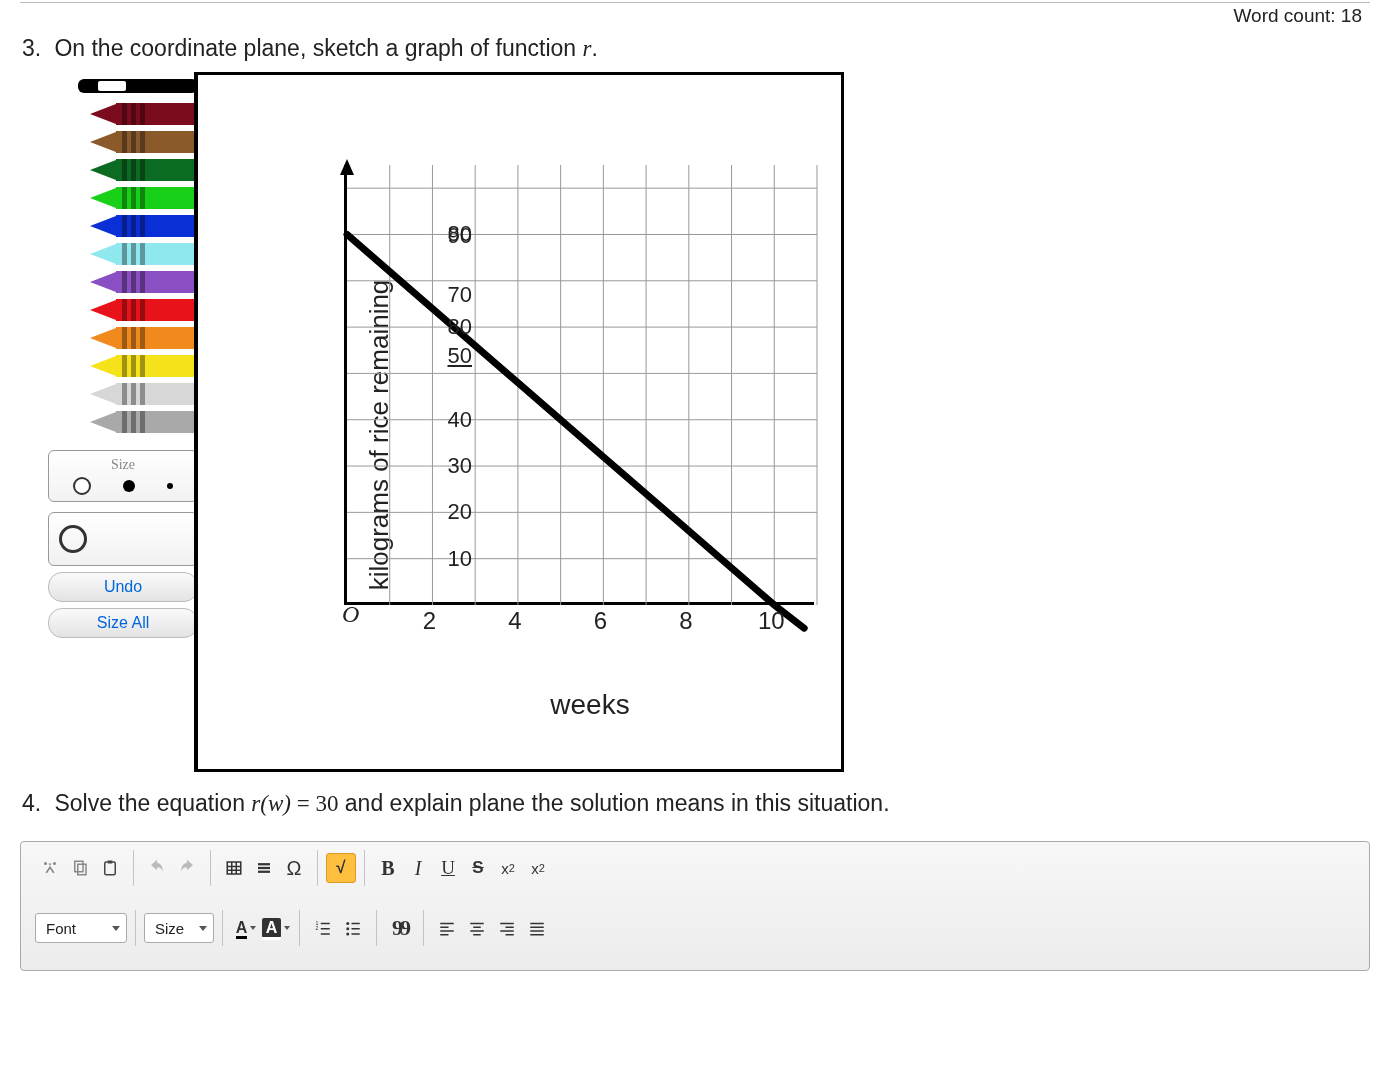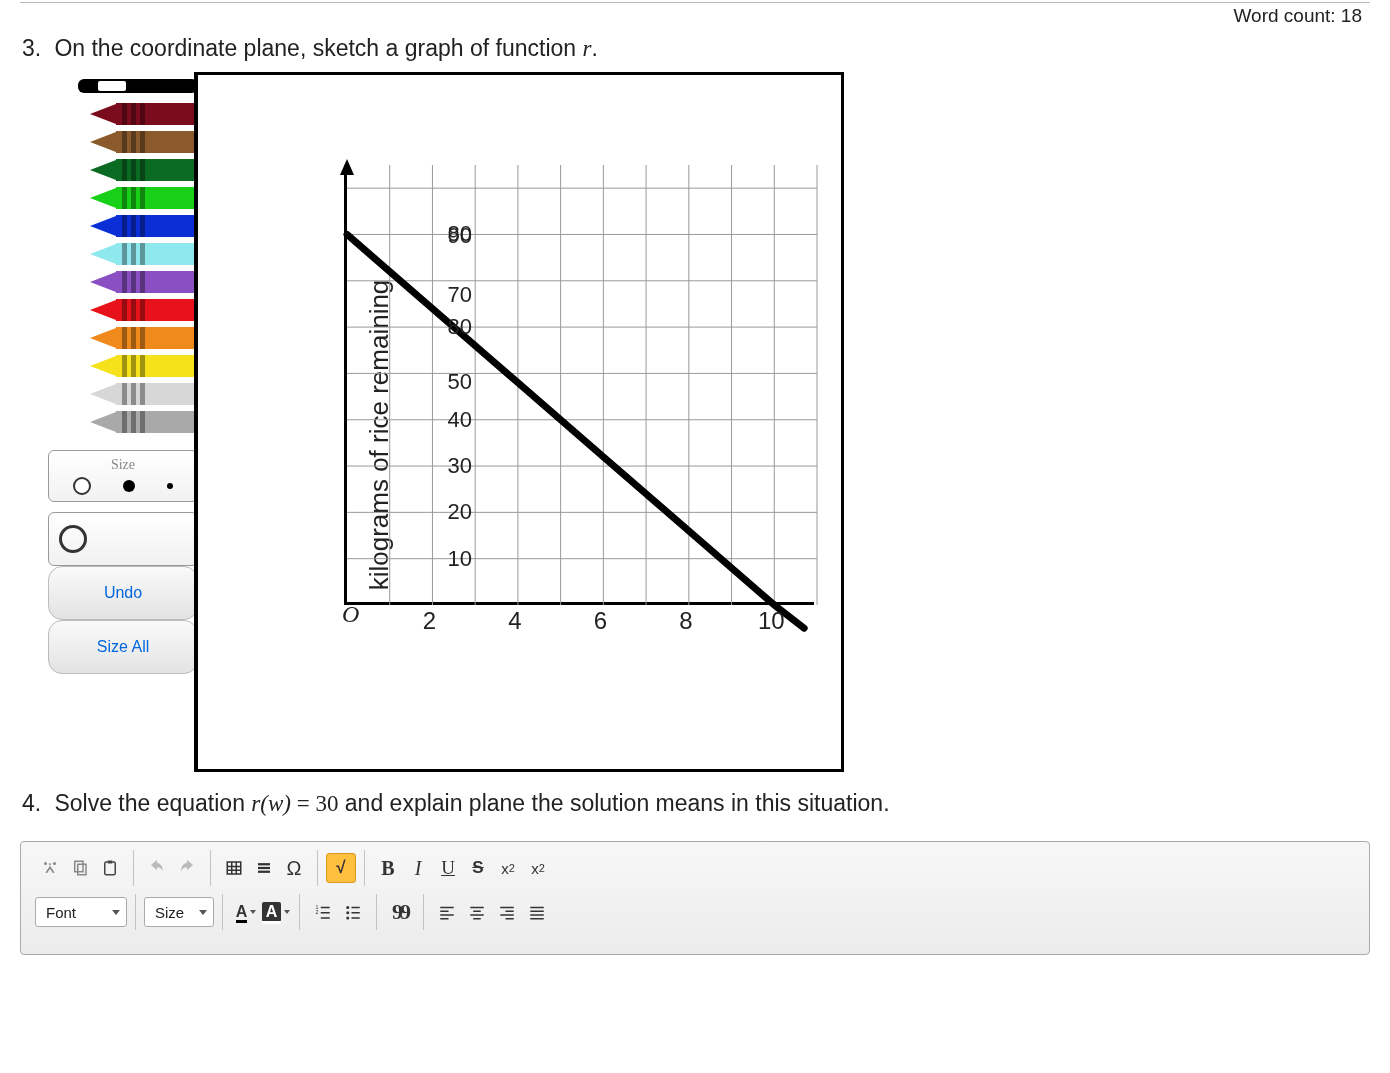--- a/index.html
+++ b/index.html
@@ -78,24 +78,24 @@
     text-align:center;
   }
   .size-dots { display:flex; justify-content:space-around; align-items:center; margin-top:4px;}
   .dot{ border-radius:50%; background:#000;}
   .d1{width:18px;height:18px;background:#fff;border:2px solid #333;}
   .d2{width:12px;height:12px;}
   .d3{width:6px;height:6px;}
   .shape-panel { margin-top:10px; border:1px solid #999; border-radius:6px; background:linear-gradient(#fff,#f1f1f1); padding:12px 10px;}
   .shape-panel .circle{width:28px;height:28px;border:3px solid #333;border-radius:50%;}
   .btn {
-    display:block; width:100%; 
+    display:block; width:100%; margin-top:6px;
     background: linear-gradient(#fafafa,#e3e3e3);
     border:1px solid #bbb; border-radius:14px;
-    padding:17px 0; font-size:16px; color:#0066dd; cursor:pointer;
+    padding:5px 0; font-size:16px; color:#0066dd; cursor:pointer;
     text-align:center;
   }
   
   .canvas {
     border: 3px solid #000;
     border-left-width: 4px;
     width: 650px;
     height: 700px;
     position: relative;
     background:#fff;
@@ -361,34 +361,35 @@
             </g>
           <polyline id="dataline" class="dataline" points="0,69.47368421052636 85.45454545454545,143.57894736842104 170.9090909090909,217.68421052631578 256.3636363636363,291.7894736842105 341.8181818181818,365.89473684210526 427.27272727272725,440 457.18181818181813,463.1578947368421"></polyline>
           <polygon class="arrowhead" points="0,0 -7,16 7,16" transform="translate(0,-6)"></polygon>
         </svg>
       </div>
       <div id="yticks">
           <div class="ytick" style="top: 403.684px;">10</div>
           <div class="ytick" style="top: 357.368px;">20</div>
           <div class="ytick" style="top: 311.053px;">30</div>
           <div class="ytick" style="top: 264.737px;">40</div>
-          <div class="ytick" style="top: 227px;">50</div>
+          <div class="ytick" style="top: 201px; text-decoration: underline;">50</div>
           <div class="ytick" style="top: 172.105px;">80</div>
           <div class="ytick" style="top: 140px;">70</div>
           <div class="ytick" style="top: 79.4737px;">80</div>
           <div class="ytick" style="top: 33.1579px; margin-top: 48px;">90</div>
         </div>
       <div id="xticks">
           <div class="xtick" style="left: 195.455px;">2</div>
           <div class="xtick" style="left: 280.909px;">4</div>
           <div class="xtick" style="left: 366.364px;">6</div>
           <div class="xtick" style="left: 451.818px;">8</div>
           <div class="xtick" style="left: 537.273px;">10</div>
         </div>
       <div class="origin" style="left:108px; top:446px;">O</div>
+      <div class="xlabel" style="left:110px;">weeks</div>
     </div>
   </div>
 </div>
 
 <div class="question" style="margin-top:18px;">
   <span class="num">4.</span>
   <span>Solve the equation </span><span class="fn">r(w)</span><span style="font-family:'Times New Roman',serif;"> = </span><span style="font-family:'Times New Roman',serif;">30</span><span> and explain plane the solution means in this situation.</span>
 </div>
 
 <div class="rte-outer">
@@ -455,21 +456,21 @@
           <span>x</span>
           <sub>2</sub>
         </div>
       <div class="tbtn subsup">
           <span>x</span>
           <sup>2</sup>
         </div>
     </div>
   </div>
 
-  <div class="rte-row" style="margin-top:4px;">
+  <div class="rte-row" style="margin-top:20px;">
     <div class="grp">
       <div class="sel">
           <span>Font</span>
           <span class="caret"></span>
         </div>
     </div>
     <div class="grp">
       <div class="sel" style="min-width:70px;">
           <span>Size</span>
           <span class="caret"></span>

